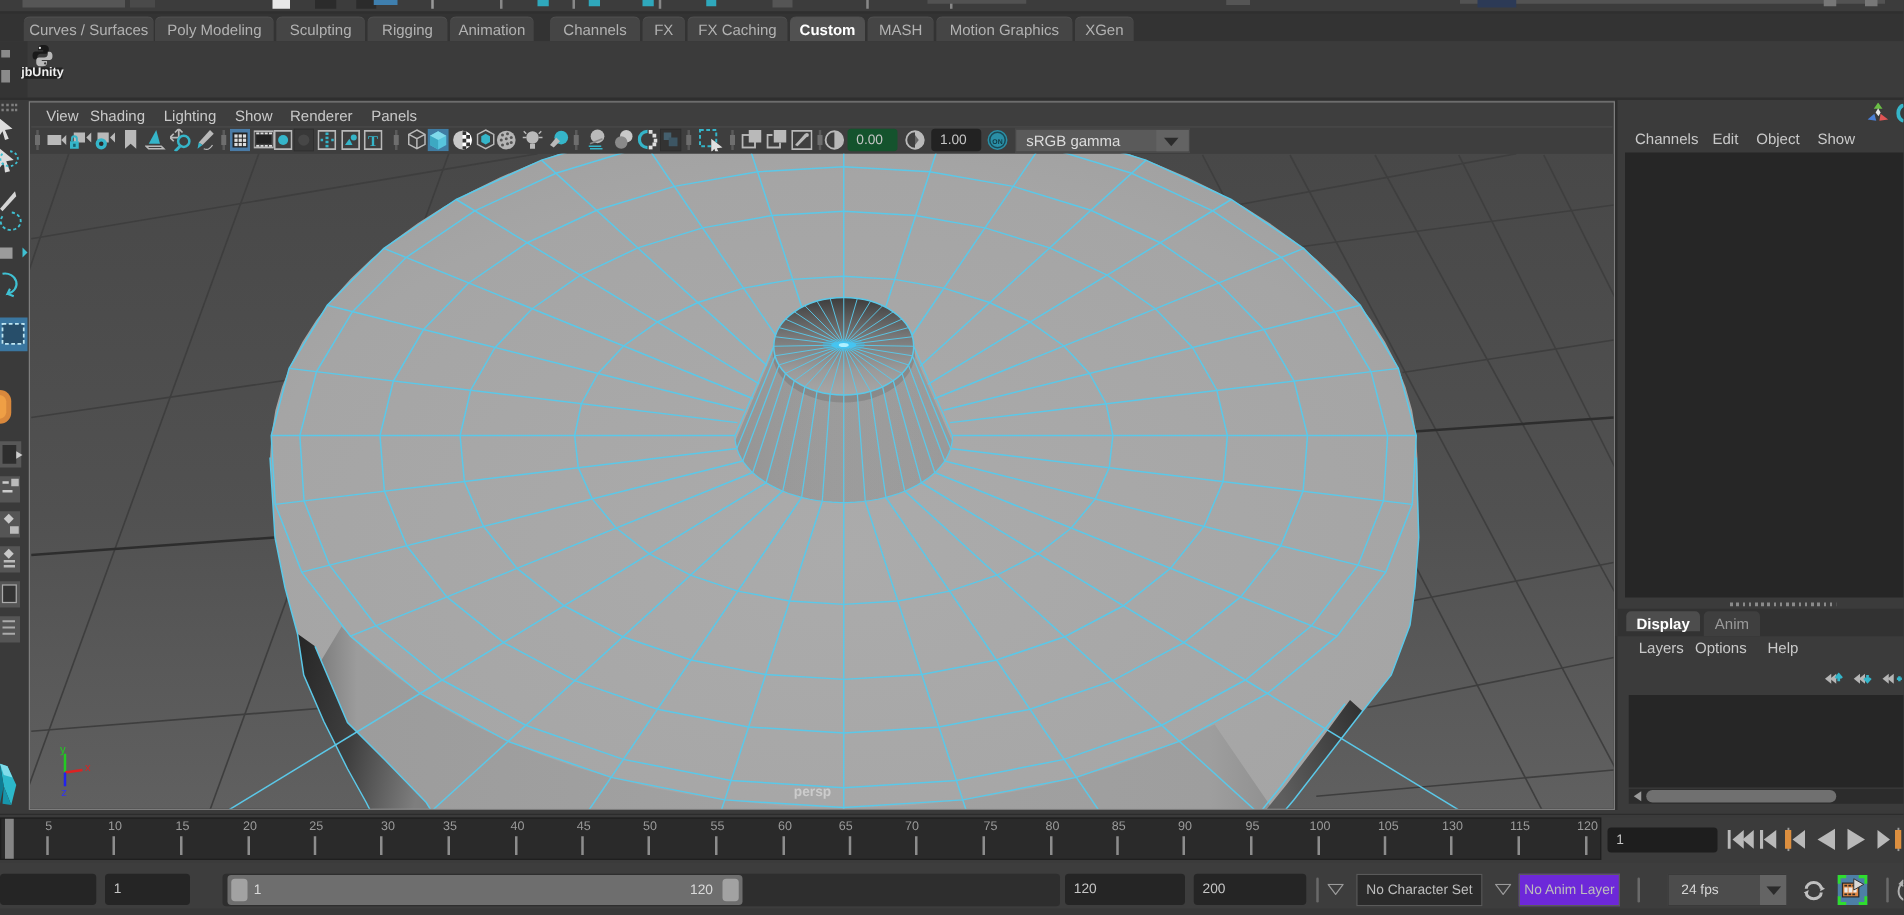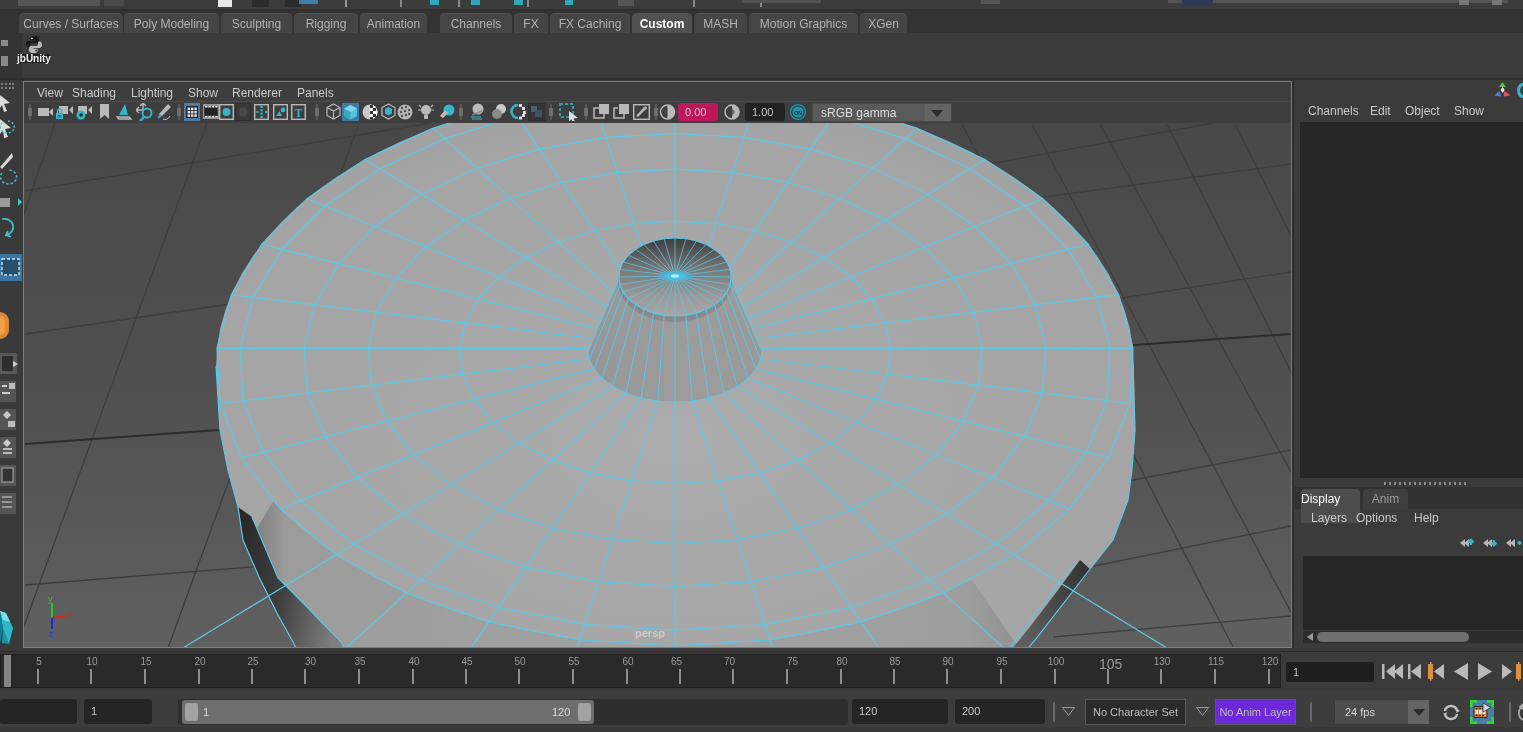--- a/index.html
+++ b/index.html
@@ -311,21 +311,21 @@
       <rect x="0.7" y="1.7" width="15.6" height="14.6" fill="none" stroke="#b9b9b9" stroke-width="1.4"></rect>
       <path d="M3 13 L11 4 L13 6 L5 14 Z" fill="#b9b9b9"></path>
       <circle cx="12.5" cy="5" r="1.6" fill="#b9b9b9"></circle>
     </svg>
 <div class="abs" style="left:655px;top:104px;width:2px;height:16px;background:#5a5a5a"></div>
     <div class="abs" style="left:654px;top:108px;width:4px;height:8px;background:#6e6e6e"></div>
 <svg class="abs" style="left:659px;top:103px" width="17" height="18" viewBox="0 0 17 18">
       <circle cx="8.5" cy="9" r="7" fill="none" stroke="#b9b9b9" stroke-width="1.5"></circle>
       <path d="M8.5 2 a7 7 0 0 1 0 14z" fill="#b9b9b9"></path>
     </svg>
-<div class="fld" style="left:678px;top:103px;width:40px;height:18px;line-height:18px;background:#be185d">0.00</div>
+<div class="fld" style="left:678px;top:103px;width:40px;height:18px;line-height:18px;background:#14532d">0.00</div>
 <svg class="abs" style="left:724px;top:103px" width="16" height="18" viewBox="0 0 16 18">
       <circle cx="8" cy="9" r="7" fill="none" stroke="#b9b9b9" stroke-width="1.5"></circle>
       <path d="M8 2 a7 7 0 0 1 0 14z" fill="#b9b9b9"></path>
       <path d="M8 5 l3 4 -3 4z" fill="#666"></path>
     </svg>
 <div class="fld" style="left:745px;top:103px;width:40px;height:18px;line-height:18px;background:#222">1.00</div>
 <svg class="abs" style="left:789px;top:103px" width="18" height="18">
       <circle cx="9" cy="9" r="8" fill="#2a8fa6"></circle>
       <circle cx="9" cy="9" r="6.2" fill="none" stroke="#1a4a56" stroke-width="1.2"></circle>
       <text x="9" y="12" text-anchor="middle" font-size="5.5" font-weight="bold" fill="#103a44" font-family="Liberation Sans">ON</text>
@@ -537,21 +537,21 @@
 <svg class="abs" style="left:1515px;top:83px" width="8" height="15">
       <path d="M8 1 a7 7 0 0 0 0 13" fill="none" stroke="#35b5c9" stroke-width="3"></path>
     </svg>
 <div class="mtxt" style="left:1308px;top:104px">Channels</div>
 <div class="mtxt" style="left:1370px;top:104px">Edit</div>
 <div class="mtxt" style="left:1405px;top:104px">Object</div>
 <div class="mtxt" style="left:1454px;top:104px">Show</div>
 <div class="abs" style="left:1300px;top:122px;width:223px;height:356px;background:#262626"></div>
 <div class="abs" style="left:1384px;top:482px;width:85px;height:3px;background:repeating-linear-gradient(90deg,#8a8a8a 0 2px,transparent 2px 5px)"></div>
 <div class="abs" style="left:1292px;top:487px;width:231px;height:22px;background:#323232"></div>
-<div class="abs" style="left:1301px;top:489px;width:59px;height:34px;background:#4d4d4d;border-radius:4px 4px 0 0;color:#fff;font-size:12px;font-weight:normal;line-height:20px">Display</div>
+<div class="abs" style="left:1301px;top:489px;width:59px;height:16px;background:#4d4d4d;border-radius:4px 4px 0 0;color:#fff;font-size:12px;font-weight:bold;text-align:center;line-height:20px">Display</div>
 <div class="abs" style="left:1363px;top:489px;width:45px;height:20px;background:#3f3f3f;border-radius:4px 4px 0 0;color:#9a9a9a;font-size:12px;text-align:center;line-height:20px">Anim</div>
 <div class="mtxt" style="left:1311px;top:511px">Layers</div>
 <div class="mtxt" style="left:1356px;top:511px">Options</div>
 <div class="mtxt" style="left:1414px;top:511px">Help</div>
 <svg class="abs" style="left:1459px;top:536px" width="17" height="15" viewBox="0 0 17 15">
       <path d="M1 7 L6 3 L6 11 Z" fill="#b5b5b5"></path>
       <path d="M5 7 L10 3 L10 11 Z" fill="#b5b5b5"></path>
       <path d="M12 9 v-5 m-2.5 2.5 l2.5 -2.8 2.5 2.8" stroke="#35b5c9" stroke-width="2.2" fill="none"></path>
     </svg>
 <svg class="abs" style="left:1482px;top:536px" width="17" height="15" viewBox="0 0 17 15">
@@ -606,21 +606,21 @@
 <div class="abs" style="left:832px;top:656px;width:20px;text-align:center;color:#9b9b9b;font-size:10px">80</div>
 <div class="abs" style="left:840px;top:669px;width:2px;height:15px;background:#8d8d8d"></div>
 <div class="abs" style="left:885px;top:656px;width:20px;text-align:center;color:#9b9b9b;font-size:10px">85</div>
 <div class="abs" style="left:893px;top:669px;width:2px;height:15px;background:#8d8d8d"></div>
 <div class="abs" style="left:938px;top:656px;width:20px;text-align:center;color:#9b9b9b;font-size:10px">90</div>
 <div class="abs" style="left:946px;top:669px;width:2px;height:15px;background:#8d8d8d"></div>
 <div class="abs" style="left:992px;top:656px;width:20px;text-align:center;color:#9b9b9b;font-size:10px">95</div>
 <div class="abs" style="left:1000px;top:669px;width:2px;height:15px;background:#8d8d8d"></div>
 <div class="abs" style="left:1046px;top:656px;width:20px;text-align:center;color:#9b9b9b;font-size:10px">100</div>
 <div class="abs" style="left:1054px;top:669px;width:2px;height:15px;background:#8d8d8d"></div>
-<div class="abs" style="left:1099px;top:656px;width:20px;text-align:center;color:#9b9b9b;font-size:14px">105</div>
+<div class="abs" style="left:1099px;top:656px;width:20px;text-align:right;color:#9b9b9b;font-size:10px">105</div>
 <div class="abs" style="left:1107px;top:669px;width:2px;height:15px;background:#8d8d8d"></div>
 <div class="abs" style="left:1152px;top:656px;width:20px;text-align:center;color:#9b9b9b;font-size:10px">130</div>
 <div class="abs" style="left:1160px;top:669px;width:2px;height:15px;background:#8d8d8d"></div>
 <div class="abs" style="left:1206px;top:656px;width:20px;text-align:center;color:#9b9b9b;font-size:10px">115</div>
 <div class="abs" style="left:1214px;top:669px;width:2px;height:15px;background:#8d8d8d"></div>
 <div class="abs" style="left:1260px;top:656px;width:20px;text-align:center;color:#9b9b9b;font-size:10px">120</div>
 <div class="abs" style="left:1268px;top:669px;width:2px;height:15px;background:#8d8d8d"></div>
 <div class="abs" style="left:4px;top:655px;width:7px;height:32px;background:#858585"></div>
 <div class="fld" style="left:1286px;top:662px;width:88px;height:20px;line-height:20px;background:#1e1e1e">1</div>
 <svg class="abs" style="left:1382px;top:662px" width="141" height="19" viewBox="0 0 141 19">

